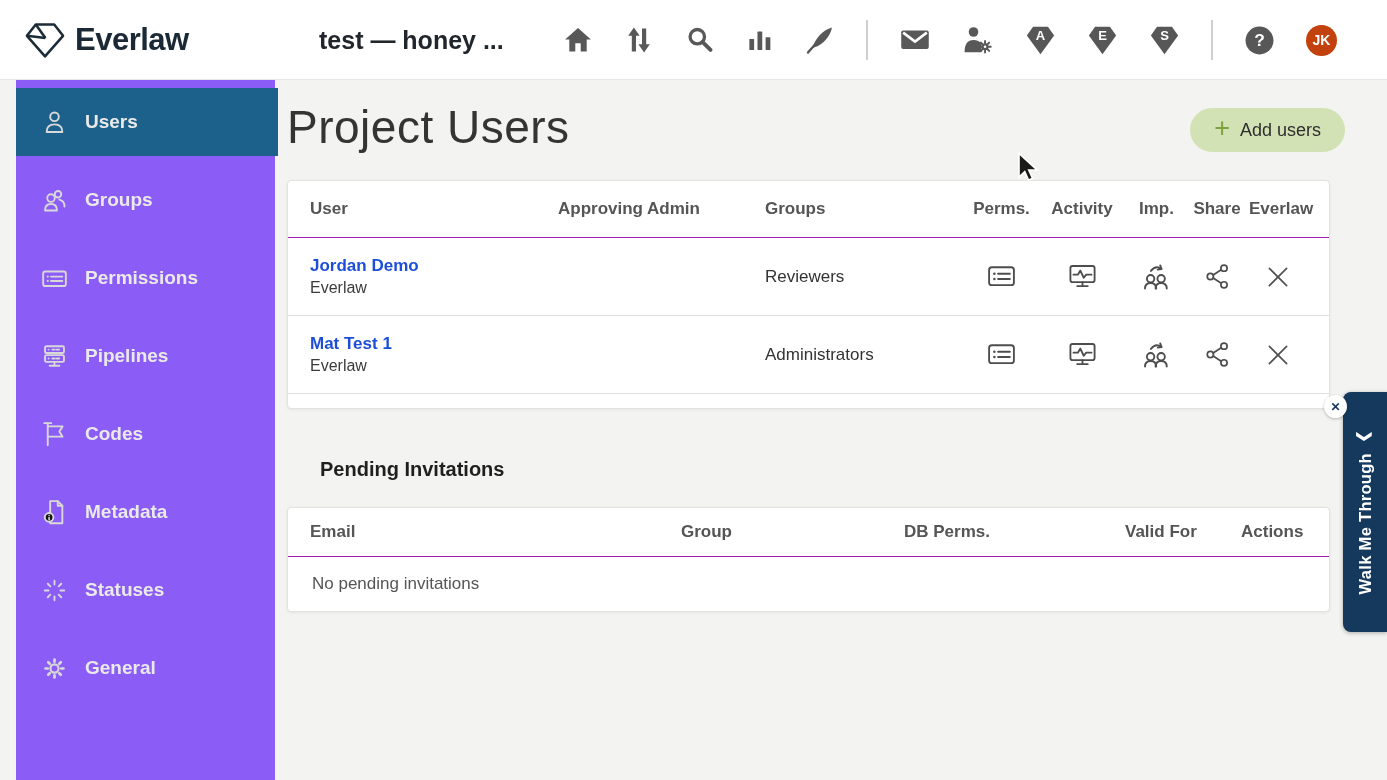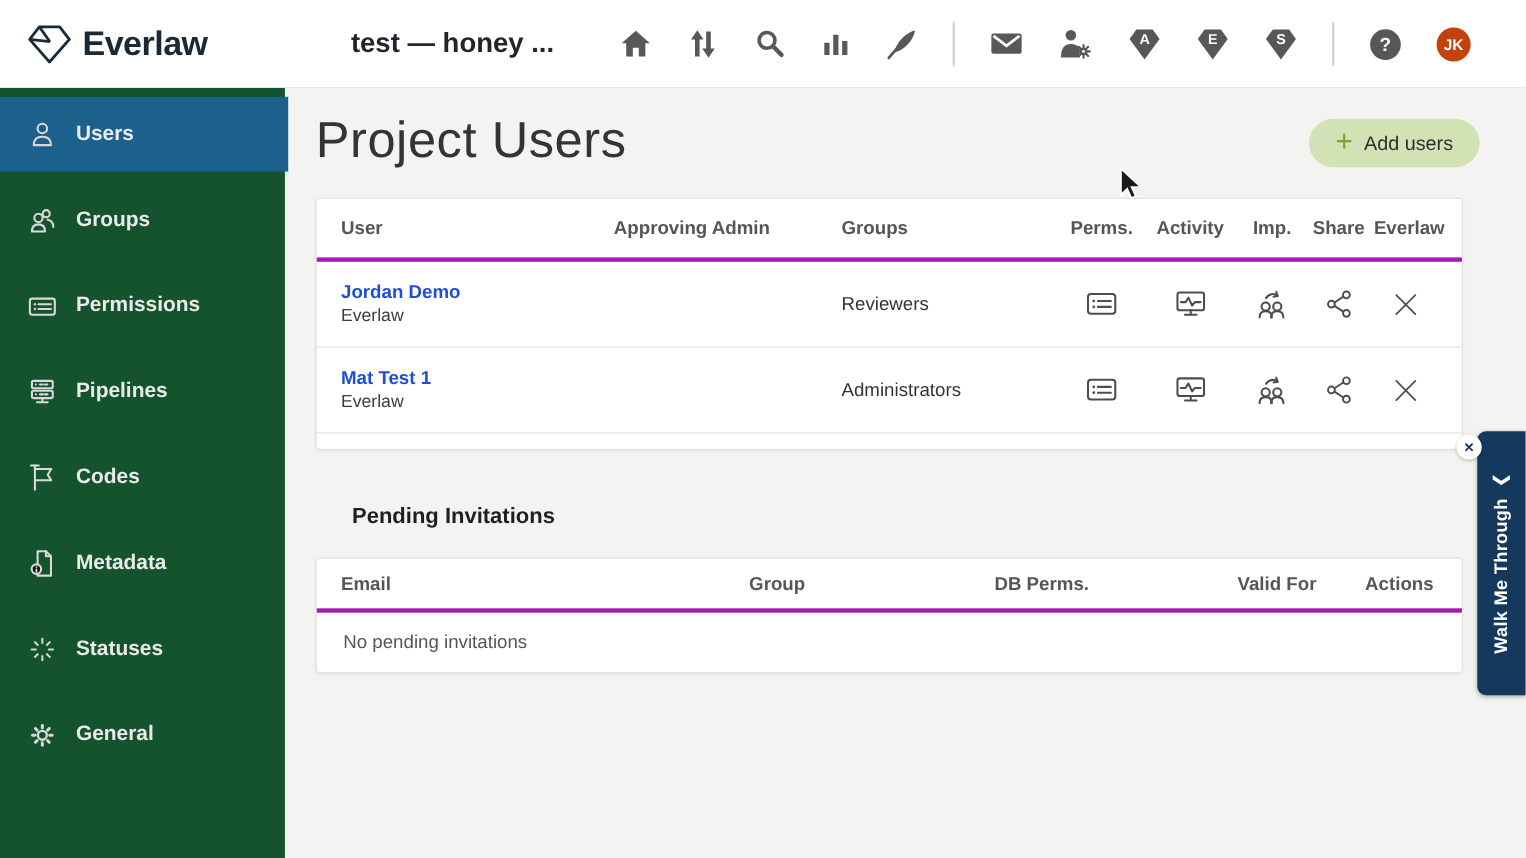--- a/index.html
+++ b/index.html
@@ -16,21 +16,21 @@
   .project-title { position:absolute; left:319px; top:50%; transform:translateY(-50%);
                    font-size:25px; font-weight:bold; color:#20262c; cursor:pointer; }
   .topbar-icons { position:absolute; right:50px; top:0; height:80px; display:flex; align-items:center; gap:31px; }
   .tb-btn { background:none; border:none; padding:0; cursor:pointer; display:flex; align-items:center; }
   .tb-divider { width:2px; height:40px; background:#cfcfcf; }
   .avatar { width:31px; height:31px; border-radius:50%; background:#c2410c; color:#fff;
             font-size:14px; font-weight:bold; display:flex; align-items:center; justify-content:center;
             border:none; cursor:pointer; font-family:"Liberation Sans",sans-serif; }
 
   
-  .sidebar { position:absolute; left:0; top:80px; width:259px; height:700px; background:#14532d;
+  .sidebar { position:absolute; left:16px; top:80px; width:259px; height:700px; background:#8b5cf6;
              padding-top:8px; z-index:20; }
   .side-item { height:68px; margin-bottom:10px; display:flex; align-items:center; gap:17px;
                padding-left:25px; cursor:pointer; }
   .side-item span { font-size:19px; font-weight:600; color:#eaeaea; }
   .side-item.active { background:#1B618C; width:calc(100% + 3px); }
 
   
   .main { position:absolute; left:259px; top:80px; right:0; bottom:0; background:#f3f3f1; }
   .page-title { position:absolute; left:28px; top:20px; font-size:46px; font-weight:300;
                 color:#343434; letter-spacing:0.5px; }
@@ -42,21 +42,21 @@
 
   .card { position:absolute; left:28px; width:1043px; background:#ffffff;
           border:1px solid #e2e2e0; border-radius:4px; box-shadow:0 1px 3px rgba(0,0,0,.06); }
   .users-card { top:100px; }
   .pending-card { top:427px; }
 
   .grid-users { display:grid; grid-template-columns:248px 207px 202px 69px 92px 57px 64px 1fr;
                 align-items:center; padding:0 22px; }
   .grid-pending { display:grid; grid-template-columns:371px 223px 221px 116px 1fr;
                   align-items:center; padding:0 22px; }
-  .thead { height:57px; border-bottom:4px solid #a21caf; }
+  .thead { height:57px; border-bottom:1px solid #a21caf; }
   .grid-pending.thead { height:49px; }
   .th { font-size:17px; font-weight:600; color:#555; }
   .th.center { text-align:center; }
   .trow { height:78px; border-bottom:1px solid #e0e0e0; }
   .cell-user .uname { font-size:17px; font-weight:bold; color:#1d4ed8; }
   .cell-user .uorg { font-size:16px; color:#3c3c3c; margin-top:3px; }
   .cell { font-size:17px; color:#333; }
   .icon-btn { background:none; border:none; padding:0; cursor:pointer; justify-self:center;
               display:flex; align-items:center; }
   .card-footer-spacer { height:14px; }

